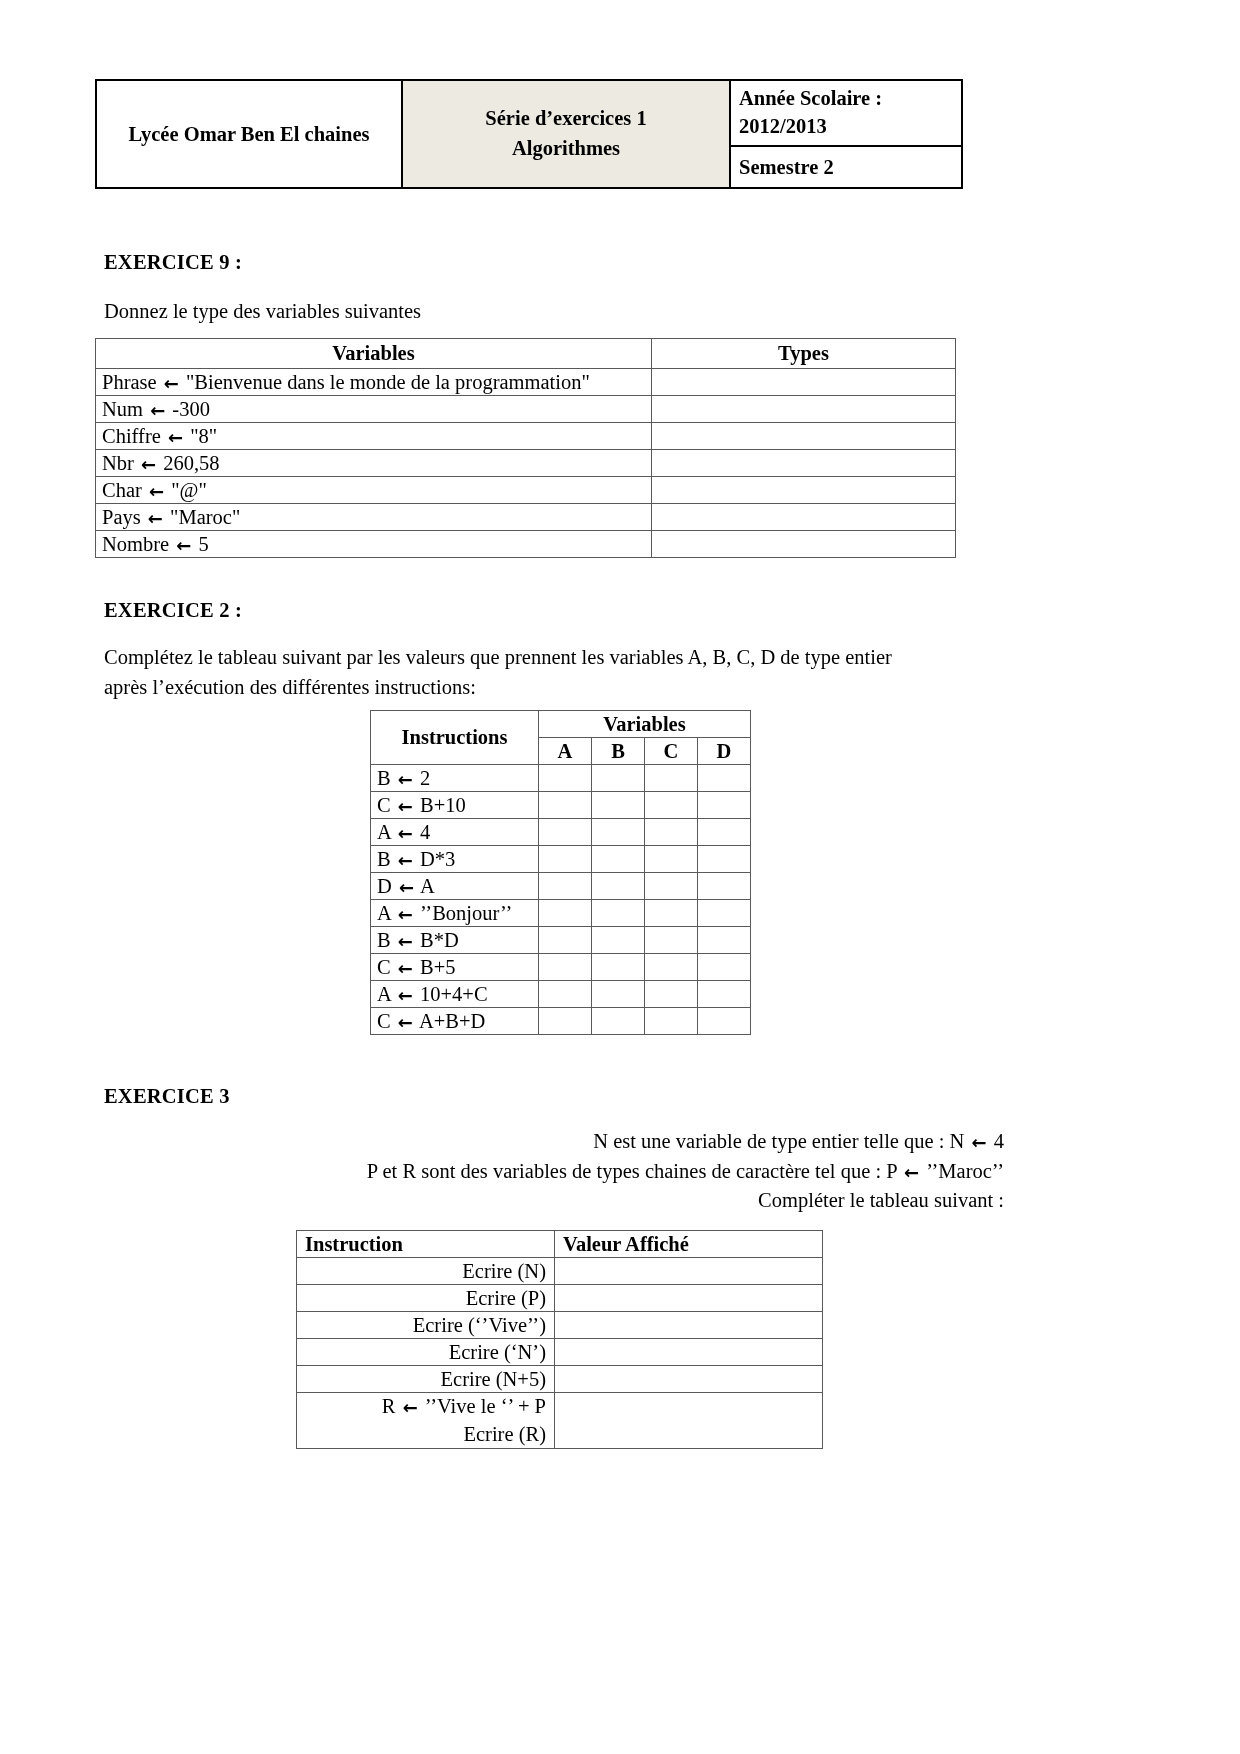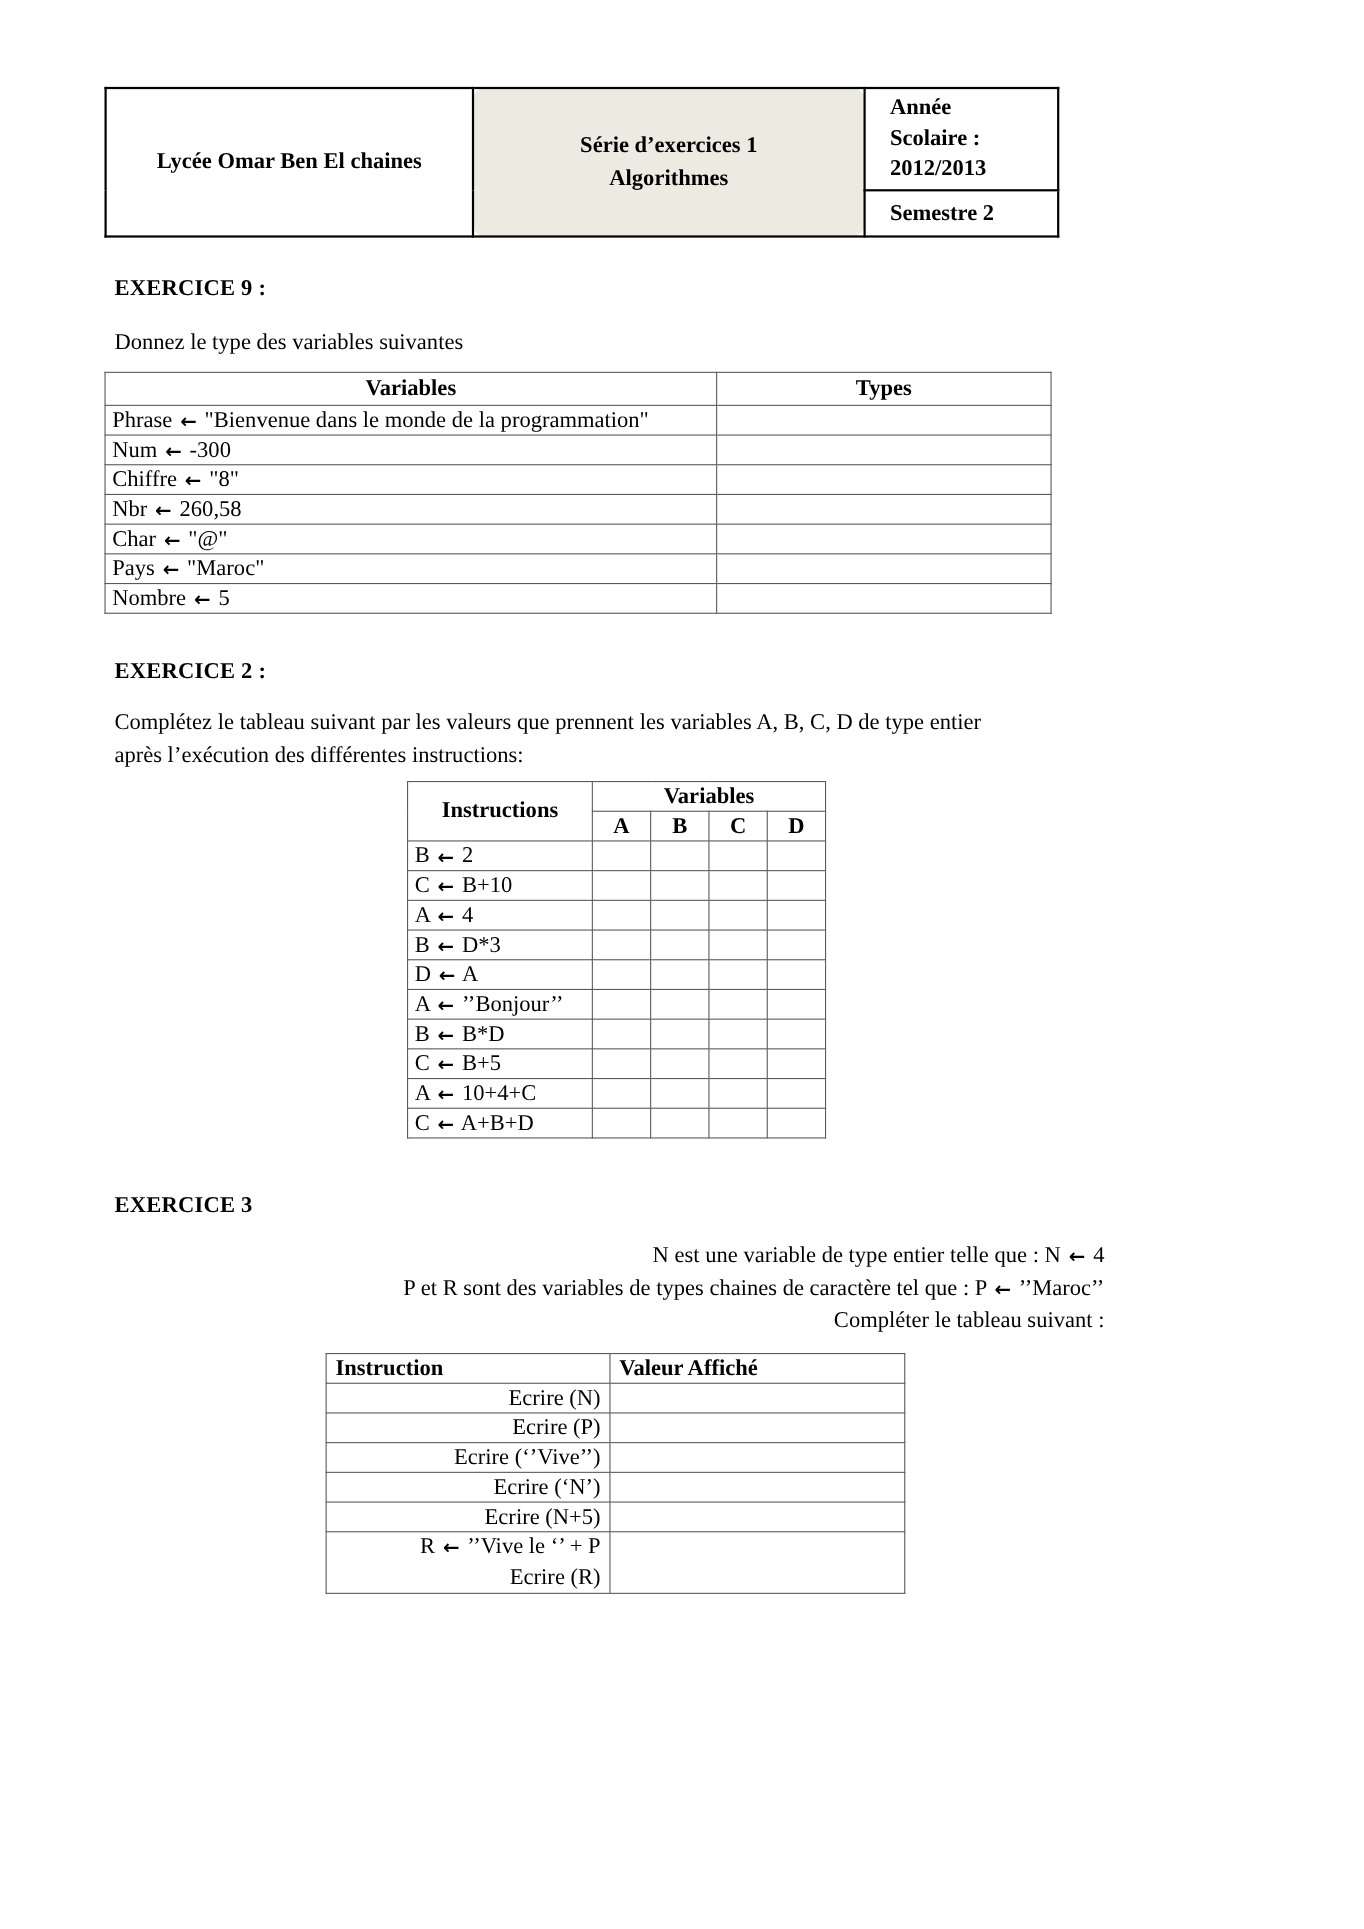--- a/index.html
+++ b/index.html
@@ -31,37 +31,36 @@
     width: 868px;
   }
   table.header-table {
     border-collapse: collapse;
     width: 868px;
     table-layout: fixed;
   }
   table.header-table td {
     border: 2px solid #000000;
     vertical-align: middle;
-    padding: 4px 22px;
+    padding: 4px 8px;
   }
   .hdr-school {
     width: 288px;
     text-align: center;
     font-weight: bold;
     font-size: 20.5px;
     height: 88px;
   }
   .hdr-title {
     width: 310px;
     text-align: center;
     font-weight: bold;
     font-size: 20.5px;
     background: #eceae1;
     line-height: 1.45;
-    border-radius: 11px;
   }
   .hdr-year {
     font-weight: bold;
     font-size: 20.5px;
     line-height: 1.35;
     height: 56px;
     padding-left: 10px;
   }
   .hdr-sem {
     font-weight: bold;

